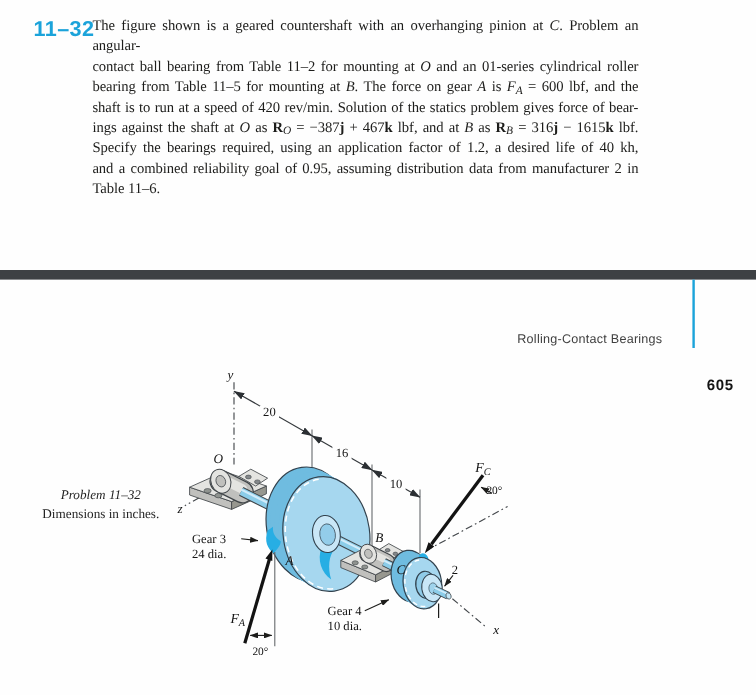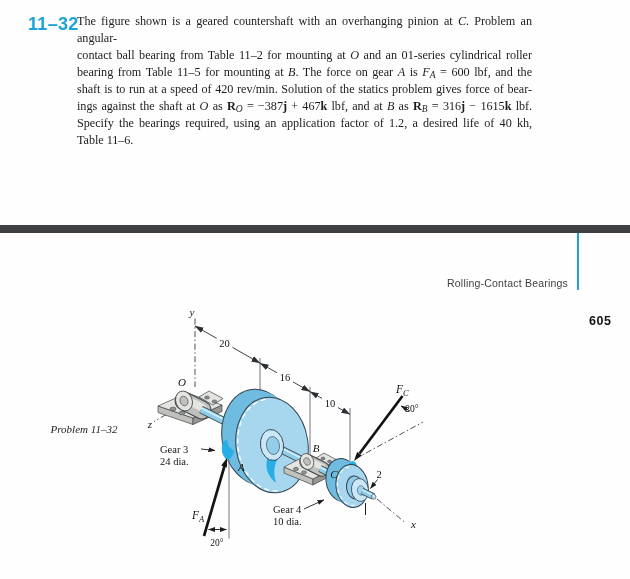--- a/index.html
+++ b/index.html
@@ -9,27 +9,27 @@
        font-weight:bold;font-size:18px;color:var(--accent);letter-spacing:.3px;}
   .problem-text{position:absolute;left:77px;top:13px;width:455px;font-size:12.2px;
        line-height:17px;letter-spacing:-0.05px;}
   .problem-text .jline{text-align:justify;text-align-last:justify;}
   .problem-text .jlast{text-align-last:left;}
   .it{font-style:italic;}
   .bd{font-weight:bold;}
   sub.sb{font-style:italic;font-size:9.5px;line-height:0;vertical-align:-2px;}
   .divider-bar{position:absolute;left:0;top:225px;width:630px;height:8px;background:var(--bar);}
   .head-rule{position:absolute;left:577px;top:233px;width:2px;height:57px;background:var(--accent);}
-  .running-head{position:absolute;top:277px;right:62px;font-family:"Liberation Sans",sans-serif;
+  .running-head{position:absolute;top:277px;right:78px;font-family:"Liberation Sans",sans-serif;
        font-size:10.5px;color:var(--head-text);letter-spacing:.2px;padding-left:48px;}
   .page-number{position:absolute;left:589px;top:274px;font-family:"Liberation Sans",sans-serif;
        font-weight:bold;font-size:12.5px;color:#141414;letter-spacing:.5px;margin-top:40px;}
   .fig-caption{position:absolute;left:26px;top:405px;width:116px;text-align:center;
        font-size:11px;line-height:16px;color:#1f1f1f;}
-  .fig-caption .cap1{font-style:italic;margin-top:16px;}
+  .fig-caption .cap1{font-style:italic;}
   .figure-wrap{position:absolute;left:130px;top:305px;width:350px;height:270px;}
   
   .dashdot{stroke:#43474b;stroke-width:.95;fill:none;stroke-dasharray:6 2.6 1.4 2.6;}
   .extline{stroke:var(--ext-line);stroke-width:.9;fill:none;}
   .dimline{stroke:#34383c;stroke-width:.95;fill:none;}
   .serif-lab{font-family:"Liberation Serif",serif;fill:#141414;}
   .ital{font-style:italic;}
   .shaft-o{stroke:var(--outline);fill:none;}
   .shaft-f{stroke:var(--shaft-fill);fill:none;}
   .shaft-s{stroke:var(--shaft-sheen);fill:none;}
@@ -40,30 +40,32 @@
 <body>
 
 <div class="problem-number">11–32</div>
 <div class="problem-text">
     <div class="jline"><span>The figure shown is a geared countershaft with an overhanging pinion at </span><span class="it">C</span><span>. Problem an angular-</span></div>
     <div class="jline"><span>contact ball bearing from Table 11–2 for mounting at </span><span class="it">O</span><span> and an 01-series cylindrical roller</span></div>
     <div class="jline"><span>bearing from Table 11–5 for mounting at </span><span class="it">B</span><span>. The force on gear </span><span class="it">A</span><span> is </span><span class="it">F</span><sub class="sb">A</sub><span> = 600 lbf, and the</span></div>
     <div class="jline"><span>shaft is to run at a speed of 420 rev/min. Solution of the statics problem gives force of bear-</span></div>
     <div class="jline"><span>ings against the shaft at </span><span class="it">O</span><span> as </span><span class="bd">R</span><sub class="sb">O</sub><span> = −387</span><span class="bd">j</span><span> + 467</span><span class="bd">k</span><span> lbf, and at </span><span class="it">B</span><span> as </span><span class="bd">R</span><sub class="sb">B</sub><span> = 316</span><span class="bd">j</span><span> − 1615</span><span class="bd">k</span><span> lbf.</span></div>
     <div class="jline"><span>Specify the bearings required, using an application factor of 1.2, a desired life of 40 kh,</span></div>
+    <div class="jline"><span>and a combined reliability goal of 0.95, assuming distribution data from manufacturer 2 in</span></div>
     <div class="jline jlast"><span>Table 11–6.</span></div>
   </div>
 
 <div class="divider-bar"></div>
 <div class="head-rule"></div>
 <div class="running-head">Rolling-Contact Bearings</div>
 <div class="page-number">605</div>
 
 <div class="fig-caption">
   <div class="cap1">Problem 11–32</div>
+  <div class="cap2">Dimensions in inches.</div>
 </div>
 
 <div class="figure-wrap">
 <svg width="350" height="270" viewBox="0 0 350 270" xmlns="http://www.w3.org/2000/svg">
   <defs>
     <marker id="dimArr" viewBox="0 0 9 6" refX="8.6" refY="3" markerWidth="9" markerHeight="6" markerUnits="userSpaceOnUse" orient="auto-start-reverse">
       <path d="M0,0 L9,3 L0,6 Z" fill="#2b2f33"></path>
     </marker>
     <marker id="ldrArr" viewBox="0 0 7 5" refX="6.6" refY="2.5" markerWidth="7" markerHeight="5" markerUnits="userSpaceOnUse" orient="auto-start-reverse">
       <path d="M0,0 L7,2.5 L0,5 Z" fill="#1d1d1b"></path>

